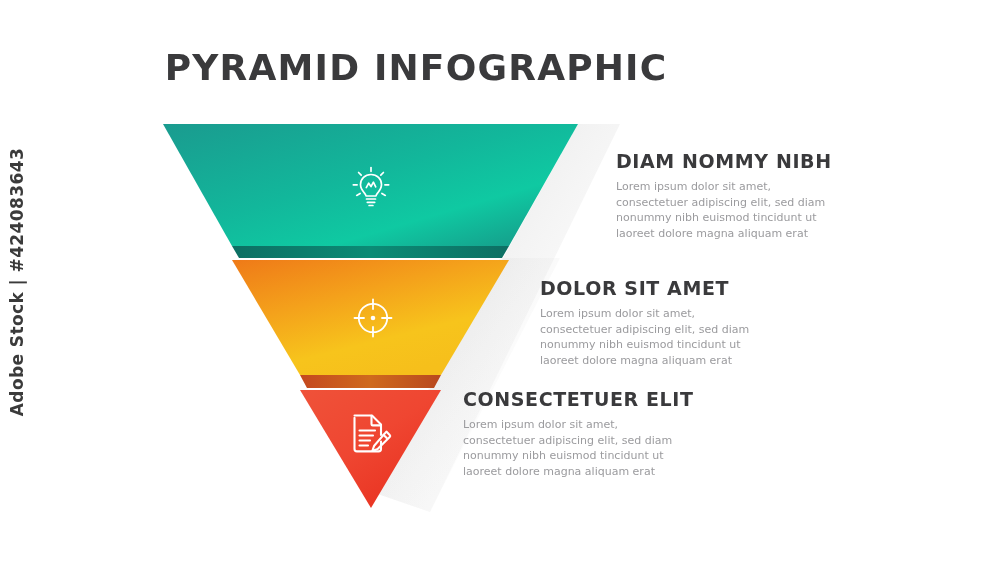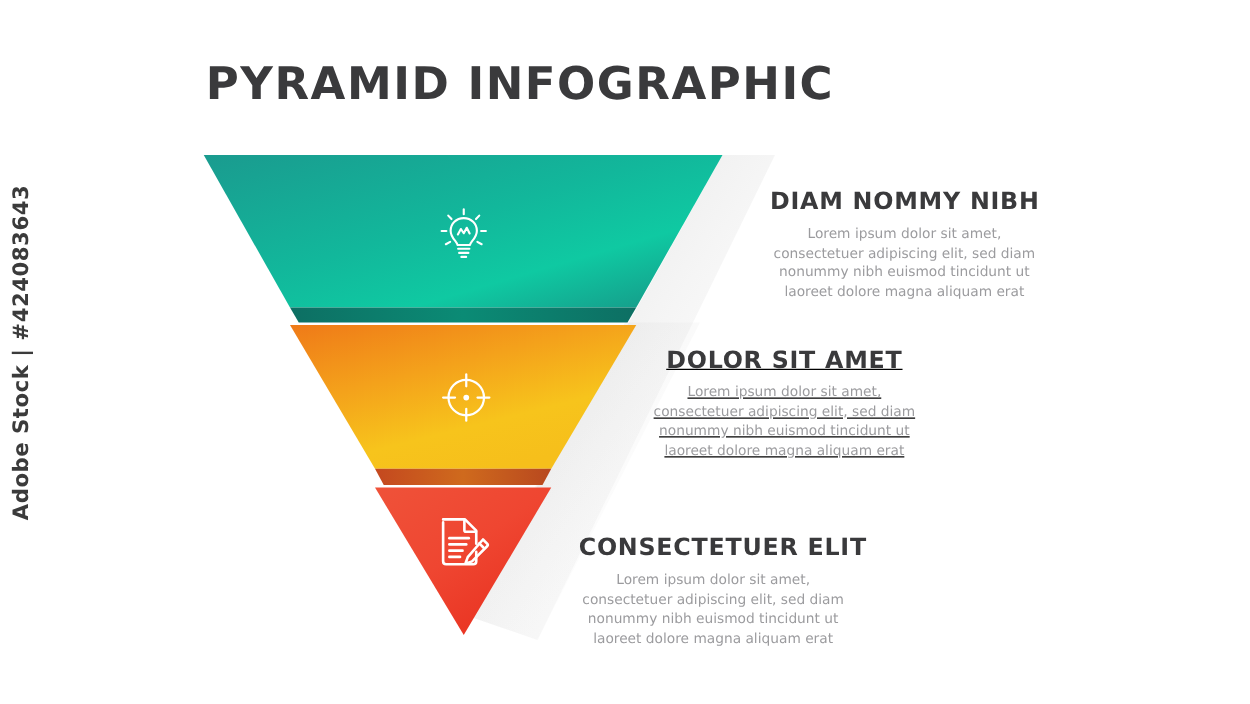--- a/index.html
+++ b/index.html
@@ -46,40 +46,40 @@
 
   
   .pyramid { position:absolute; left:0; top:0; width:1000px; height:563px; }
   .pyramid svg { position:absolute; left:0; top:0; }
 
   
   .icon-wrap { position:absolute; }
   .icon-wrap svg { display:block; }
 
   
-  .block { position:absolute;text-align:center; }
+  .block { position:absolute; }
   .block h3 {
     font-size:19px;
     font-weight:bold;
     letter-spacing:0.6px;
     color:#3a3a3c;
     font-family:"DejaVu Sans", sans-serif;
     margin-bottom:7px;
     white-space:nowrap;
   }
   .block p {
     font-size:11px;
     line-height:15.5px;
     color:#9b9b9e;
     font-family:"DejaVu Sans", sans-serif;
     width:215px;
   }
   .block.b1 { left:616px; top:150px; }
-  .block.b2 { left:520px; top:277px;text-decoration:underline; }
-  .block.b3 { left:463px; top:427px; }
+  .block.b2 { left:540px; top:277px; }
+  .block.b3 { left:463px; top:388px; }
 </style>
 </head>
 <body>
 
 <div id="stage">
 
   <div class="watermark">
     <span class="wm-text">Adobe Stock | #424083643</span>
   </div>
 

